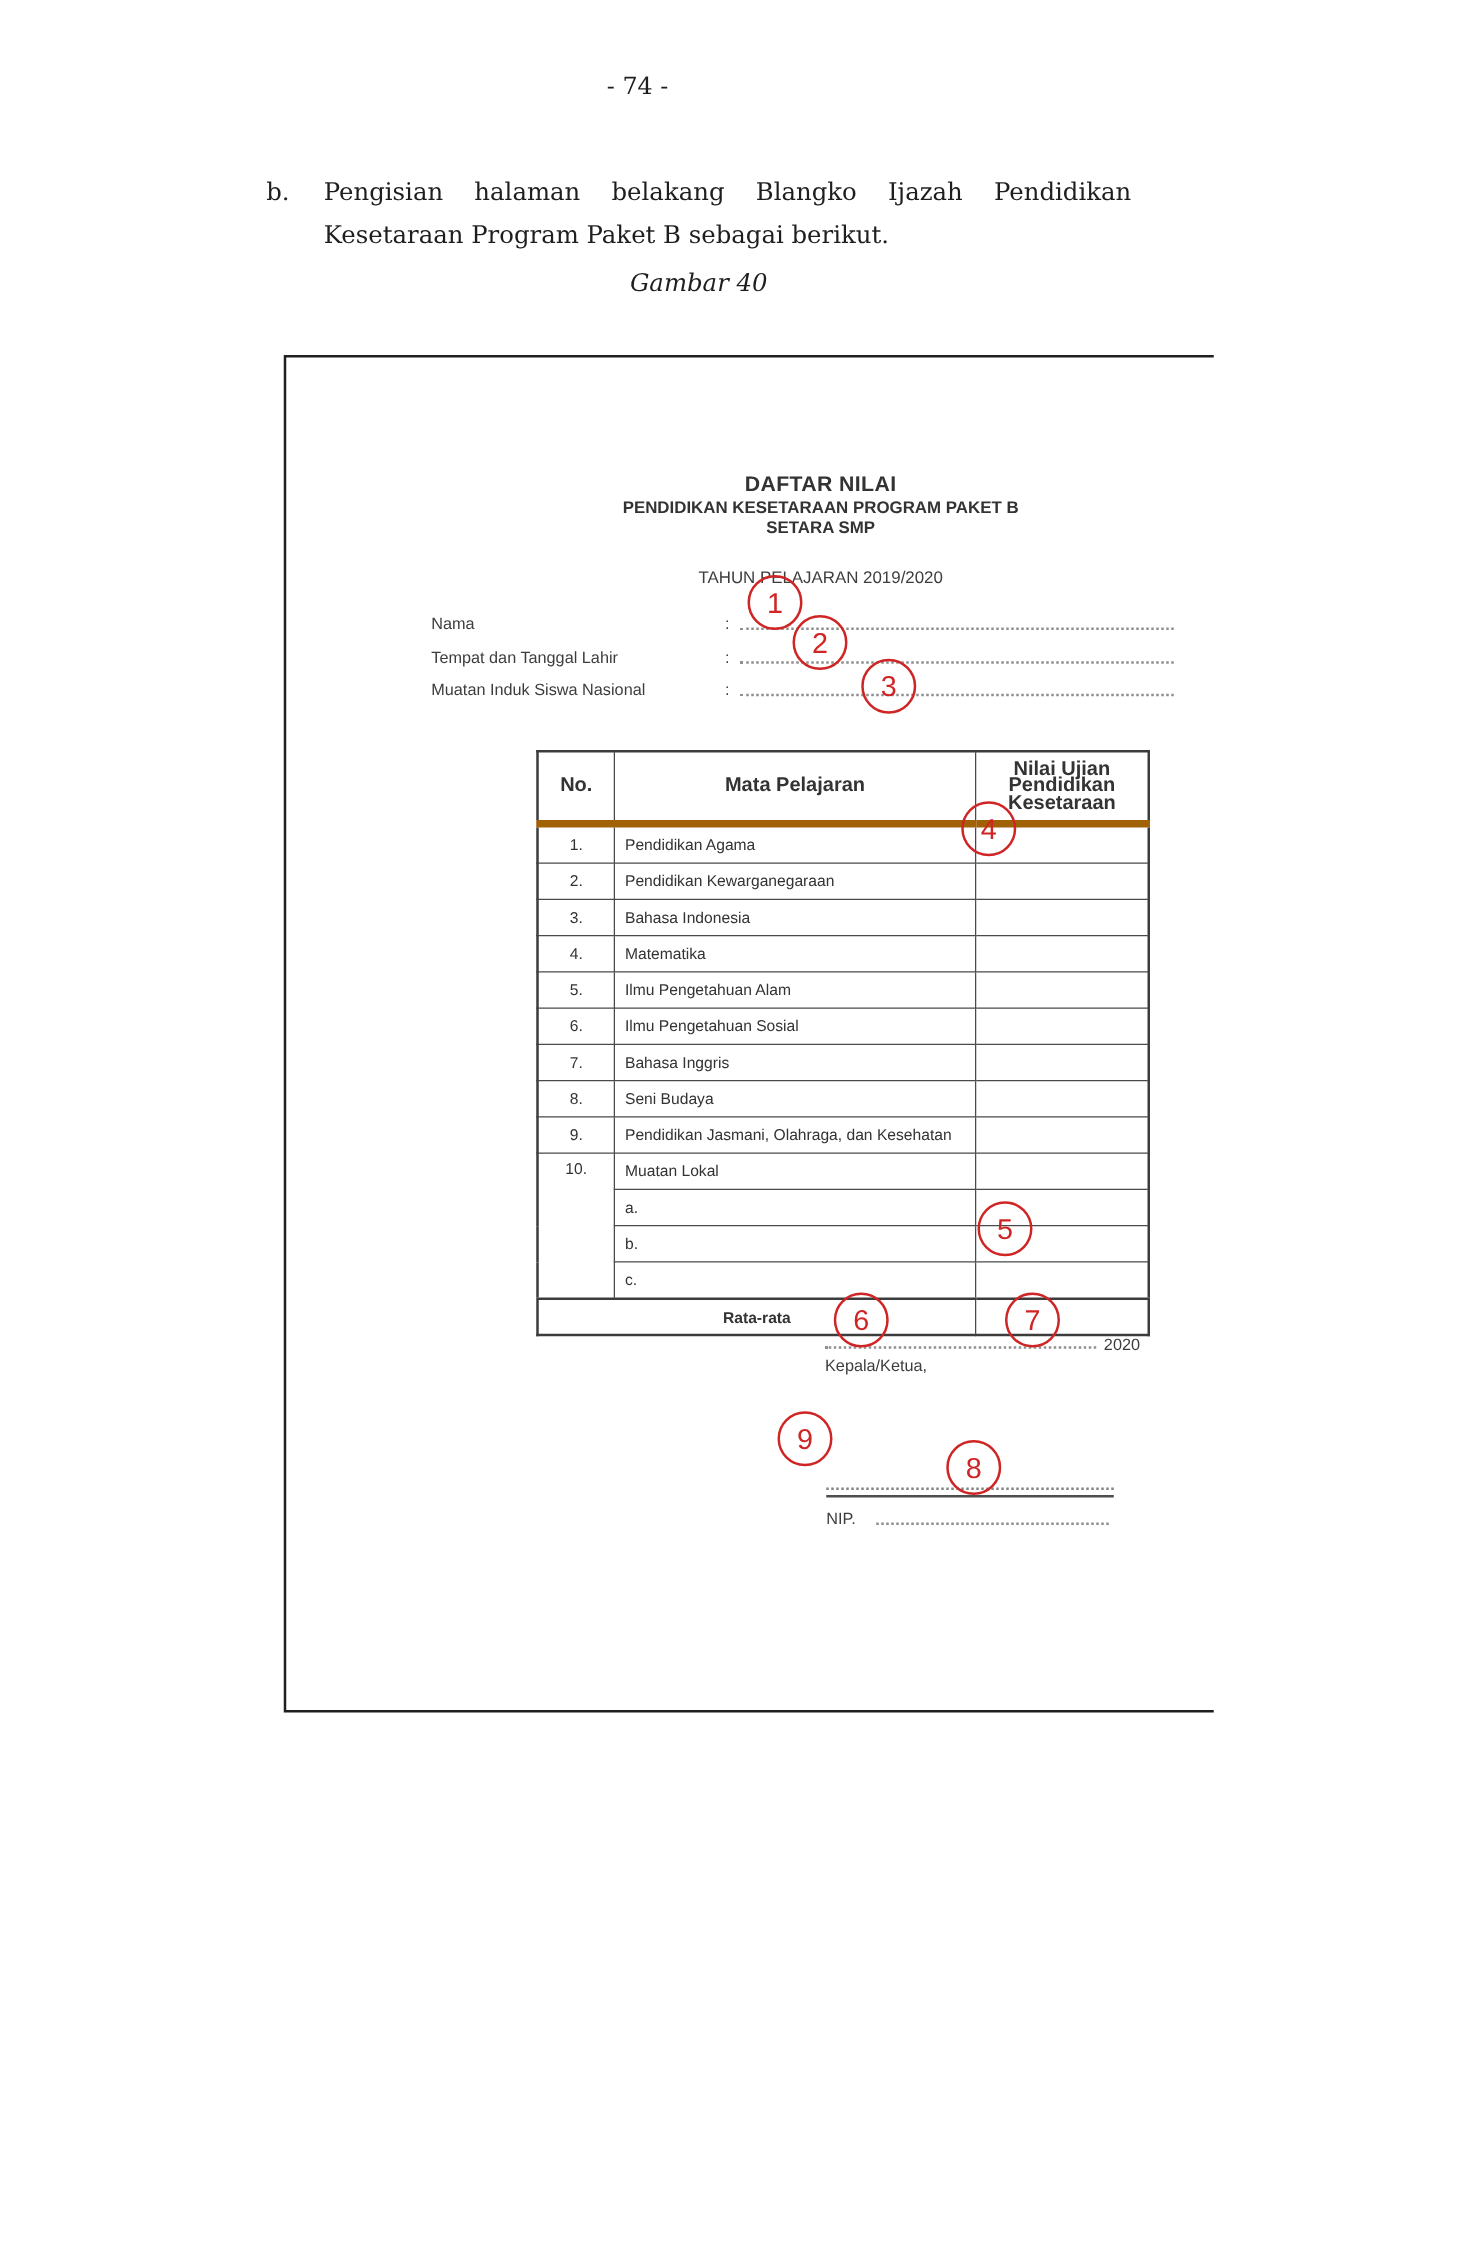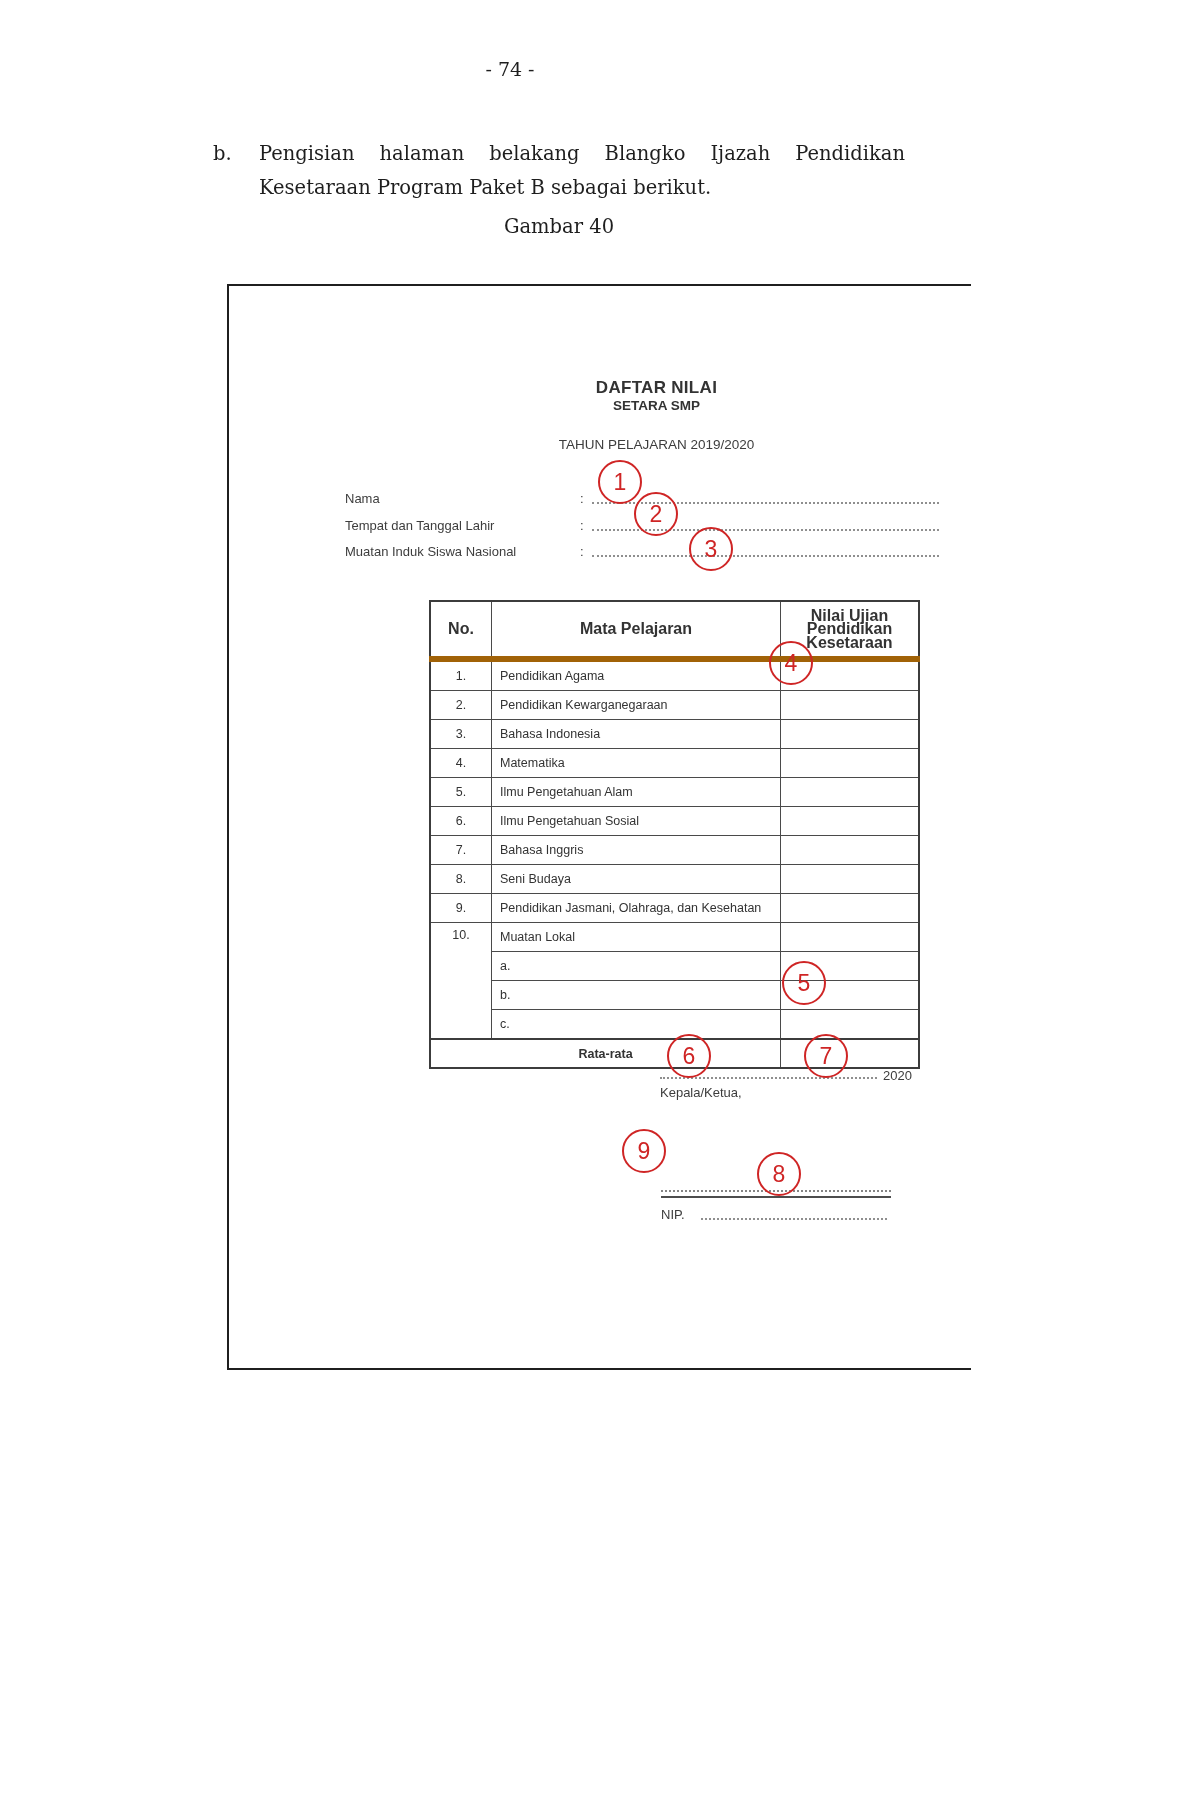--- a/index.html
+++ b/index.html
@@ -7,31 +7,31 @@
     position:relative;width:971px;height:1800px;background:#fff;
     font-family:"Liberation Sans",sans-serif;overflow:hidden;
   }
   
   .doc-serif{font-family:"DejaVu Serif","Liberation Serif",serif;color:#1e1e1e;}
   .page-num{position:absolute;left:510px;top:58px;transform:translateX(-50%);font-size:19px;}
   .para{position:absolute;left:213px;top:141px;width:692px;font-size:19.5px;line-height:25px;}
   .para .marker{position:absolute;left:0;top:0;}
   .para .l1{margin-left:46px;text-align:justify;text-align-last:justify;}
   .para .l2{margin-left:46px;margin-top:9px;}
-  .caption{position:absolute;left:213px;top:215px;width:692px;text-align:center;font-size:19.5px;}
+  .caption{position:absolute;left:213px;top:215px;width:692px;text-align:center;font-size:19.5px;font-style:italic;}
   
   .figure-box{
     position:absolute;left:227px;top:284px;width:807px;height:1082px;
     border:2px solid #1f1f1f;background:#fff;
   }
   .fb{position:absolute;color:#3d3d3d;}
   .titles{left:48px;right:0;top:92px;text-align:center;color:#333;}
   .t1{font-size:17px;font-weight:bold;line-height:20px;letter-spacing:.3px;}
   .t2,.t3{font-size:13.5px;font-weight:bold;line-height:16px;}
-  .yearline{left:48px;right:0;top:151px;text-align:center;font-size:13.5px;color:#3d3d3d;}
+  .yearline{left:48px;right:0;top:168px;text-align:center;font-size:13.5px;color:#3d3d3d;}
   
   .field-row{left:116px;width:594px;display:flex;align-items:baseline;font-size:13px;height:16px;}
   .field-row .lbl{width:235px;flex:none;}
   .field-row .col{width:12px;flex:none;}
   .dotline{flex:1;height:0;border-bottom:2px dotted #8f8f8f;align-self:flex-end;margin-bottom:3px;}
   
   .grades{left:200px;top:314px;border-collapse:collapse;table-layout:fixed;
           font-size:12.5px;color:#333;background:#fff;}
   table.grades{position:absolute;border:2px solid #3c3c3c;}
   .grades th,.grades td{border:1px solid #4a4a4a;padding:0;}
@@ -75,20 +75,21 @@
     <div class="l1">Pengisian halaman belakang Blangko Ijazah Pendidikan</div>
     <div class="l2">Kesetaraan Program Paket B sebagai berikut.</div>
   </div>
 
   <div class="caption doc-serif">Gambar 40</div>
 
   <div class="figure-box">
 
     <div class="fb titles">
       <div class="t1">DAFTAR NILAI</div>
+      <div class="t2">PENDIDIKAN KESETARAAN PROGRAM PAKET B</div>
       <div class="t3">SETARA SMP</div>
     </div>
 
     <div class="fb yearline">TAHUN PELAJARAN 2019/2020</div>
 
     <div class="fb field-row" style="top:205px">
       <span class="lbl">Nama</span>
       <span class="col">:</span>
       <span class="dotline"></span>
     </div>

